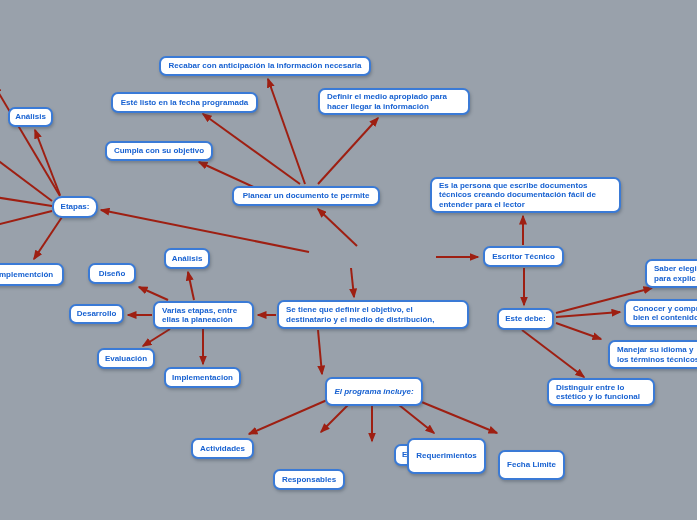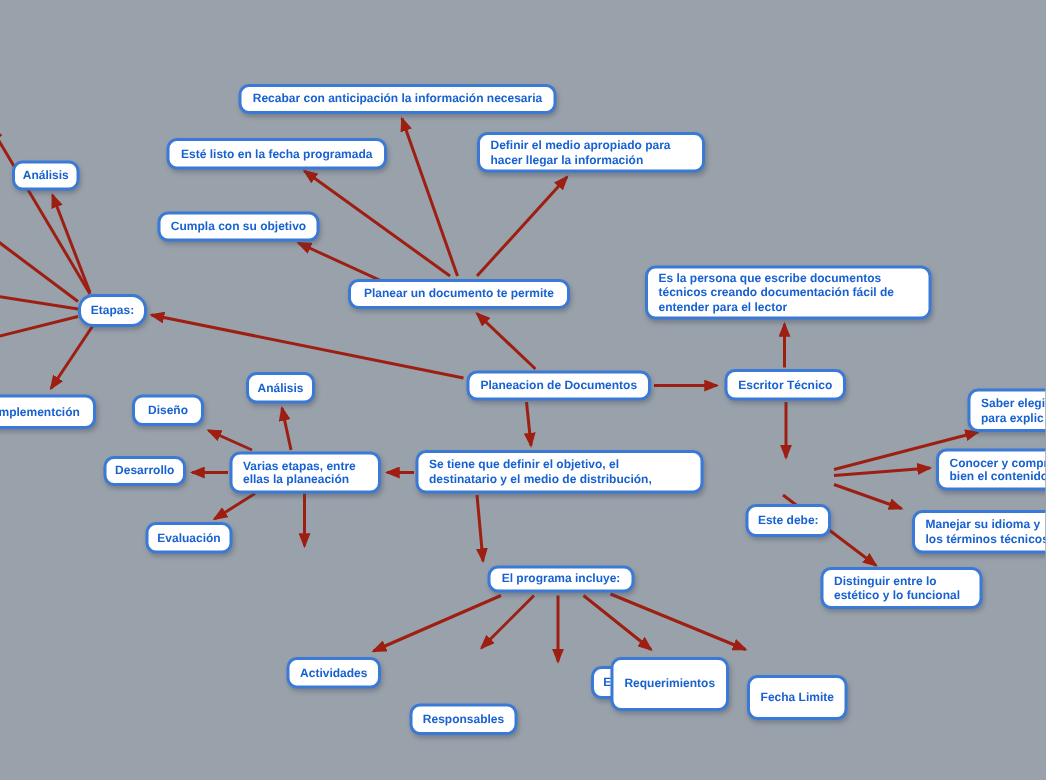--- a/index.html
+++ b/index.html
@@ -71,40 +71,40 @@
   <div class="node" style="left:159px; top:56px;  width:212px; height:20px;">Recabar con anticipación la información necesaria</div>
   <div class="node" style="left:111px; top:92px;  width:147px; height:21px;">Esté listo en la fecha programada</div>
   <div class="node ml" style="left:318px; top:88px;  width:152px; height:27px;">Definir el medio apropiado para
 hacer llegar la información</div>
   <div class="node" style="left:105px; top:141px; width:108px; height:20px;">Cumpla con su objetivo</div>
   <div class="node" style="left:232px; top:186px; width:148px; height:20px;">Planear un documento te permite</div>
   <div class="node ml" style="left:430px; top:177px; width:191px; height:36px;">Es la persona que escribe documentos
 técnicos creando documentación fácil de
 entender para el lector</div>
   <div class="node" style="left:52px;  top:196px; width:46px;  height:22px;border-radius:10px;">Etapas:</div>
-  <div class="node" style="left:311px; top:247px; width:123px; height:20px;">Planeacion de Documentos</div>
   <div class="node" style="left:483px; top:246px; width:81px;  height:21px;">Escritor Técnico</div>
   <div class="node ml" style="left:645px; top:259px; width:64px;  height:29px;">Saber elegi
 para explic</div>
   <div class="node ml" style="left:624px; top:299px; width:90px;  height:28px;">Conocer y compr
 bien el contenido</div>
-  <div class="node" style="left:497px; top:308px; width:57px;  height:22px;margin-top:28px;">Este debe:</div>
+  <div class="node" style="left:497px; top:308px; width:57px;  height:22px;">Este debe:</div>
   <div class="node ml" style="left:608px; top:340px; width:110px; height:29px;">Manejar su idioma y
 los términos técnicos</div>
   <div class="node ml" style="left:547px; top:378px; width:108px; height:28px;">Distinguir entre lo
 estético y lo funcional</div>
   <div class="node ml" style="left:277px; top:300px; width:192px; height:29px;">Se tiene que definir el objetivo, el
 destinatario y el medio de distribución,</div>
   <div class="node" style="left:-14px; top:263px; width:78px;  height:23px;">Implementción</div>
   <div class="node" style="left:88px;  top:263px; width:48px;  height:21px;">Diseño</div>
   <div class="node" style="left:164px; top:248px; width:46px;  height:21px;">Análisis</div>
   <div class="node" style="left:69px;  top:304px; width:55px;  height:20px;">Desarrollo</div>
   <div class="node ml" style="left:153px; top:301px; width:101px; height:28px;">Varias etapas, entre
 ellas la planeación</div>
   <div class="node" style="left:97px;  top:348px; width:58px;  height:21px;">Evaluación</div>
-  <div class="node" style="left:325px; top:377px; width:98px;  height:18px;">El programa incluye:</div>
+  <div class="node" style="left:164px; top:367px; width:77px;  height:21px;">Implementacion</div>
+  <div class="node" style="left:325px; top:377px; width:98px;  height:29px;font-style:italic;">El programa incluye:</div>
   <div class="node" style="left:191px; top:438px; width:63px;  height:21px;">Actividades</div>
   <div class="node" style="left:273px; top:437px; width:72px;  height:21px;margin-top:32px;">Responsables</div>
   <div class="node" style="left:354px; top:444px; width:38px;  height:22px;margin-left:40px;">Etapa</div>
   <div class="node" style="left:407px; top:438px; width:79px;  height:36px;">Requerimientos</div>
   <div class="node" style="left:498px; top:450px; width:67px;  height:30px;">Fecha Limite</div>
 
 </div>
 
 </body></html>

